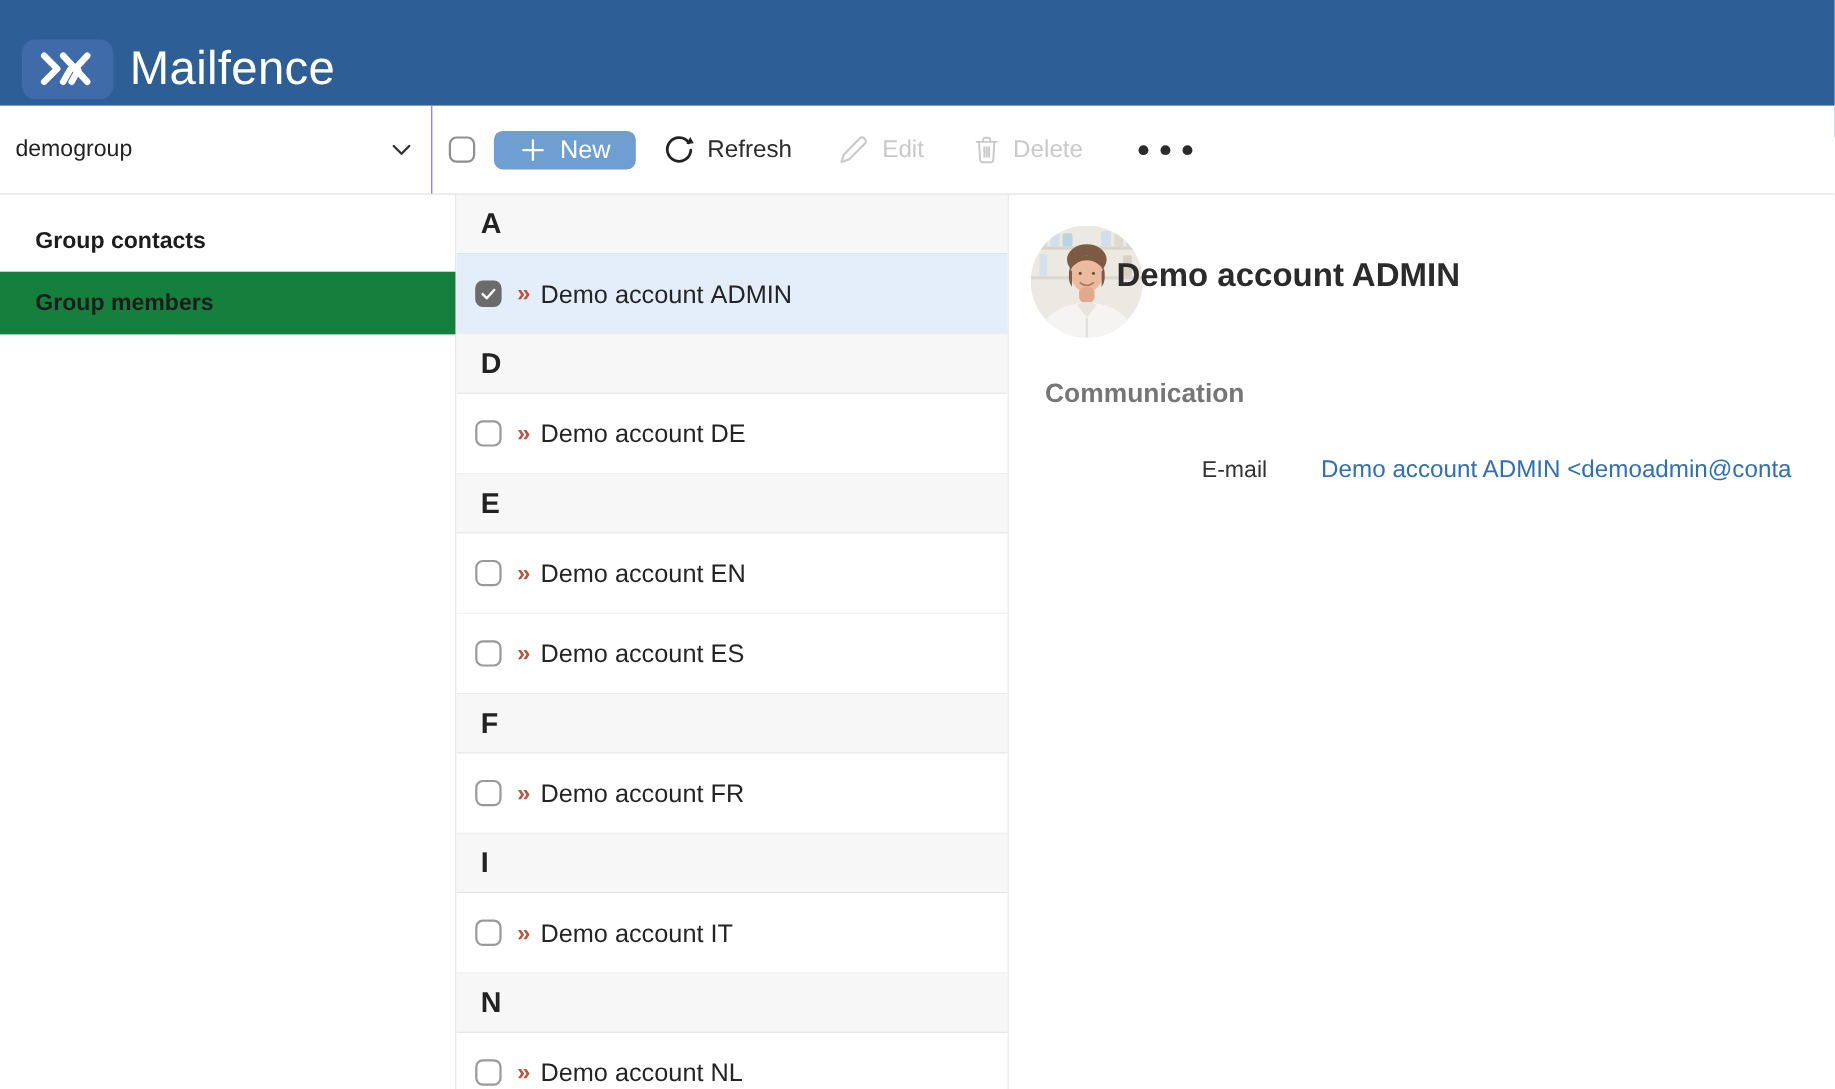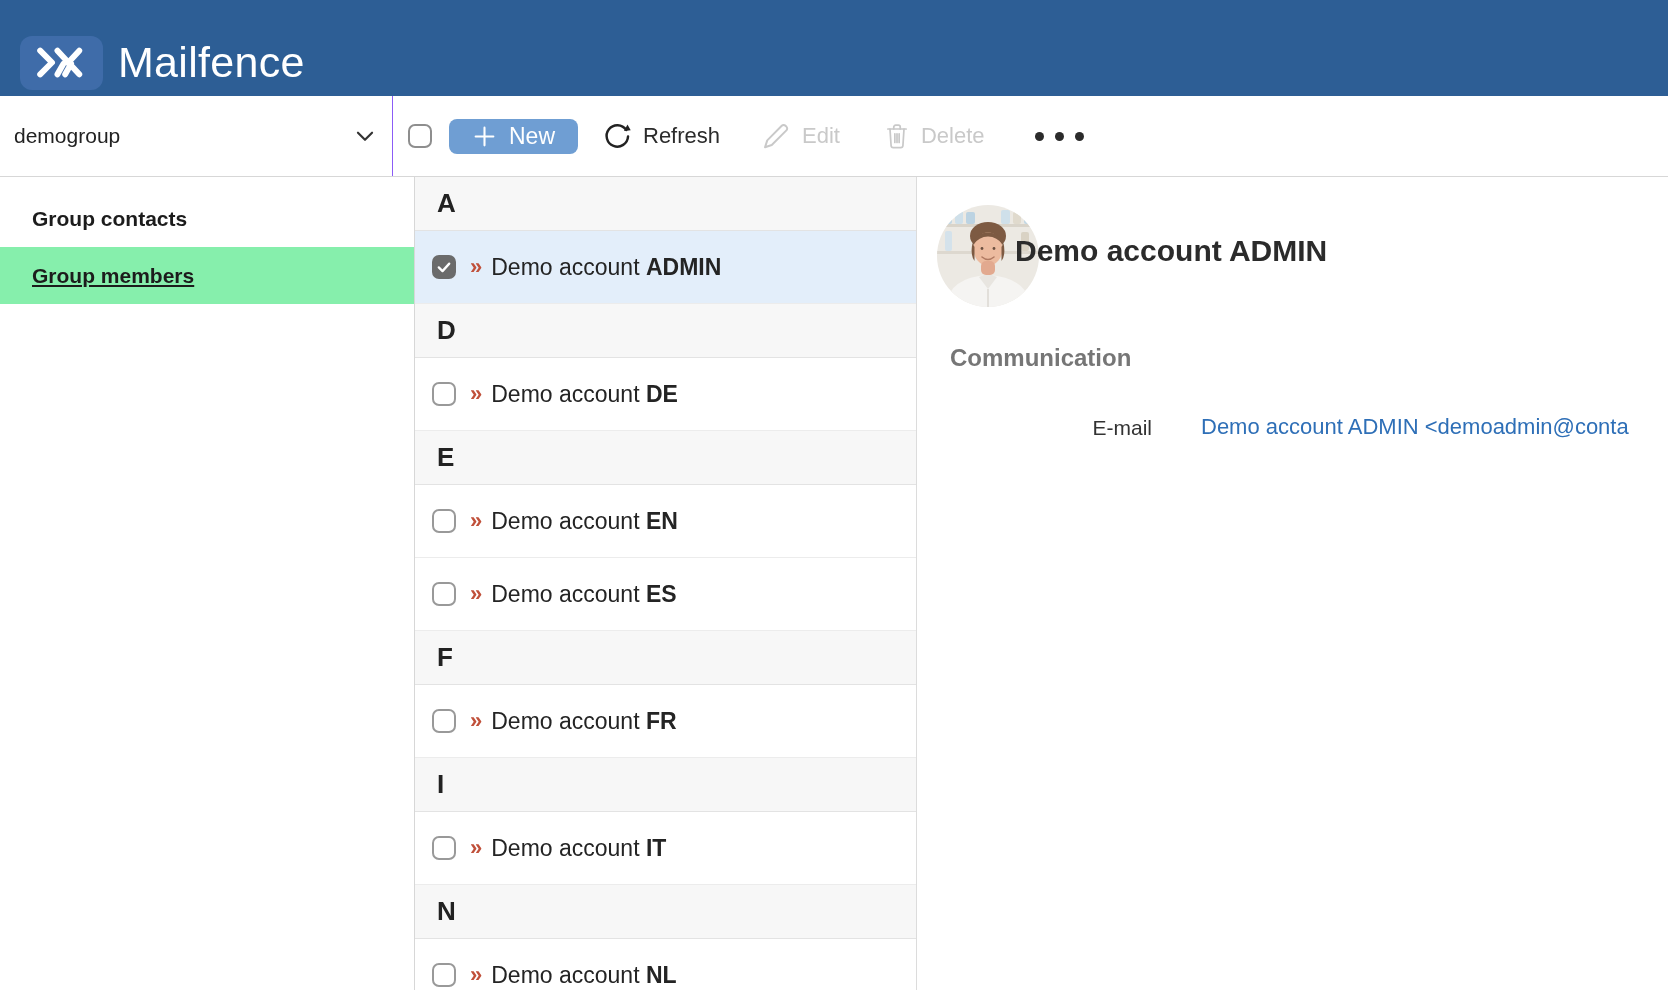--- a/index.html
+++ b/index.html
@@ -34,34 +34,34 @@
   .tb-edit { margin-left:41px; }
   .tb-delete { margin-left:44px; }
   .tb-more { margin-left:50px; display:flex; gap:11px; background:none; border:none;
     padding:6px 0; cursor:pointer; }
   .dot { width:9px; height:9px; border-radius:50%; background:#2b2b2b; }
   
   .main { position:absolute; top:177px; left:0; right:0; bottom:0; display:flex; }
   .sidebar { width:415px; border-right:1px solid #d7d7d7; padding-top:13px; background:#fff; }
   .nav-item { height:57px; display:flex; align-items:center; padding-left:32px;
     font-size:21px; font-weight:700; color:#1c1c1c; cursor:pointer; }
-  .nav-item.selected { background:#86efac;text-decoration:underline; }
+  .nav-item.selected { background:#15803d; }
   
   .list { width:502px; border-right:1px solid #dcdcdc; overflow:hidden; background:#fff; }
   .letter-row { height:54px; background:#f7f7f7; border-bottom:1px solid #e3e3e3;
     display:flex; align-items:center; padding-left:22px; font-size:26px; font-weight:700; color:#222; }
   .contact-row { height:73px; border-bottom:1px solid #ececec; display:flex; align-items:center;
     padding-left:17px; cursor:pointer; background:#fff; }
   .contact-row.selected { background:#e3eefa; }
   .row-checkbox { width:24px; height:24px; border:2px solid #999; border-radius:7px;
     background:#fff; flex:none; cursor:pointer; display:flex; align-items:center; justify-content:center; }
   .row-checkbox.checked { background:#6b6b6b; border-color:#6b6b6b; }
   .marker { color:#c0503a; font-size:22px; font-weight:700; margin-left:14px; flex:none; }
   .contact-name { font-size:23px; color:#242424; margin-left:9px; white-space:nowrap; }
-  .contact-name .bold { font-weight:700;margin-top:32px; }
+  .contact-name .bold { font-weight:400;margin-top:32px; }
   
   .detail { flex:1; position:relative; overflow:hidden; background:#fff; }
   .avatar { position:absolute; left:20px; top:28px; width:102px; height:102px;
     border-radius:50%; overflow:hidden; }
   .detail-title { position:absolute; left:98px; top:57px; font-size:30px; font-weight:700;
     color:#2b2b2b; white-space:nowrap; }
   .section-title { position:absolute; left:33px; top:167px; font-size:24px; font-weight:700;
     color:#767676; }
   .email-label { position:absolute; left:0; top:239px; width:235px; text-align:right;
     font-size:21px; color:#333; }

